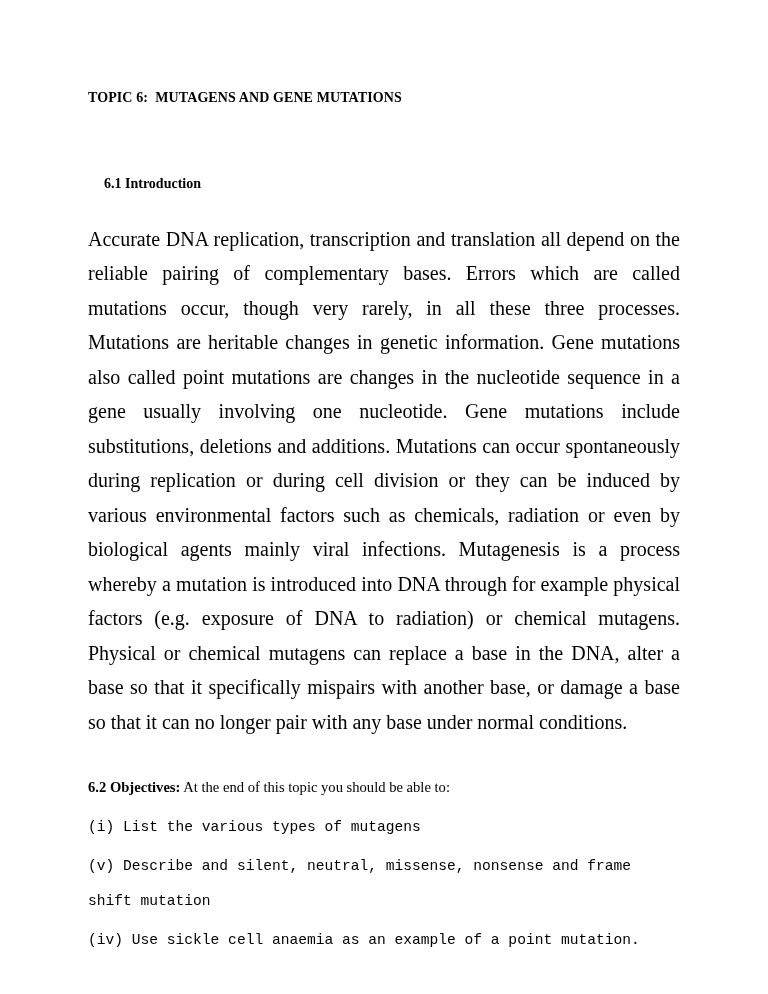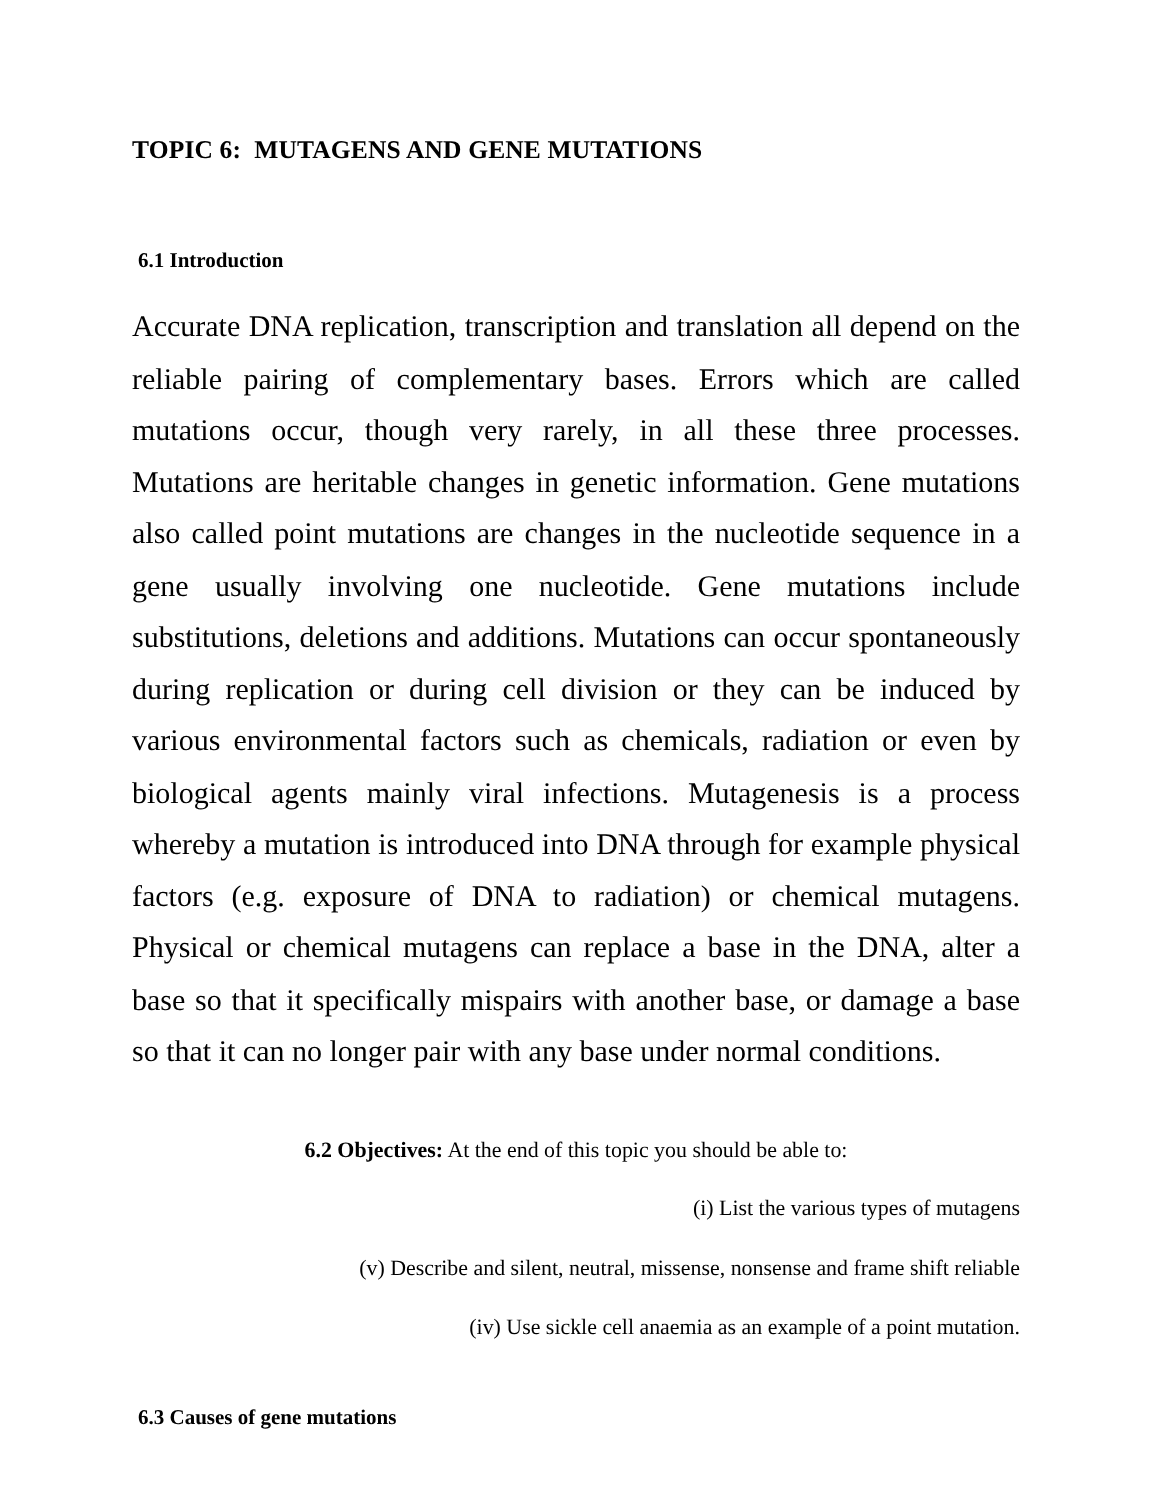--- a/index.html
+++ b/index.html
@@ -24,33 +24,33 @@
     box-sizing: border-box;
   }
   .content {
     position: absolute;
     left: 88px;
     top: 0;
     width: 592px;
   }
   
   .doc-title {
-    font-size: 17px;
+    font-size: 14px;
     font-weight: bold;
     letter-spacing: 0.1px;
     margin: 0;
     padding-top: 89px;
     line-height: 1.25;
     white-space: pre;
   }
   
   .heading {
     font-size: 14px;
     font-weight: bold;
-    margin: 4px;
+    margin: 16px;
     line-height: 1.3;
   }
   .h-intro   { padding-top: 52px; }
   .h-causes  { padding-top: 30px; }
   .h-mutagens{ padding-top: 44px; }
 
   
   .para {
     font-size: 20px;
     line-height: 34.5px;
@@ -61,56 +61,57 @@
   }
   .p-intro { padding-top: 13px; }
   .p-causes { padding-top: 16px; }
 
   
   .objectives-line {
     font-size: 14.6px;
     line-height: 34.5px;
     margin: 0;
     padding-top: 31px;
-    text-align: center;
+    text-align: left;
   }
   .objectives-line .lead {
     font-weight: bold;
   }
   
   .obj-list {
     list-style: none;
     margin: 0;
     padding: 0;
   }
   .obj-item {
     font-size: 14.6px;
     line-height: 34.5px;
     margin: 0;
     padding-top: 5px;
-    text-align: right;
+    text-align: left;
+    font-family: Liberation Mono, monospace;
   }
 </style>
 </head>
 <body>
 
 <div class="page">
   <div class="content">
 
     <h1 class="doc-title">TOPIC 6:  MUTAGENS AND GENE MUTATIONS</h1>
 
     <h2 class="heading h-intro">6.1 Introduction</h2>
 
     <p class="para p-intro">Accurate DNA replication, transcription and translation all depend on the reliable pairing of complementary bases. Errors which are called mutations occur, though very rarely, in all these three processes. Mutations are heritable changes in genetic information. Gene mutations also called point mutations are changes in the nucleotide sequence in a gene usually involving one nucleotide. Gene mutations include substitutions, deletions and additions. Mutations can occur spontaneously during replication or during cell division or they can be induced by various environmental factors such as chemicals, radiation or even by biological agents mainly viral infections. Mutagenesis is a process whereby a mutation is introduced into DNA through for example physical factors (e.g. exposure of DNA to radiation) or chemical mutagens. Physical or chemical mutagens can replace a base in the DNA, alter a base so that it specifically mispairs with another base, or damage a base so that it can no longer pair with any base under normal conditions.</p>
 
     <p class="objectives-line"><span class="lead">6.2 Objectives:</span><span> At the end of this topic you should be able to:</span></p>
 
     <ul class="obj-list">
       <li class="obj-item">(i) List the various types of mutagens</li>
-      <li class="obj-item">(v) Describe and silent, neutral, missense, nonsense and frame shift reliable</li>
+      <li class="obj-item">(v) Describe and silent, neutral, missense, nonsense and frame shift mutation</li>
       <li class="obj-item">(iv) Use sickle cell anaemia as an example of a point mutation.</li>
     </ul>
 
     <h2 class="heading h-causes">6.3 Causes of gene mutations</h2>
 
 
     <h2 class="heading h-mutagens">6.3.1 Mutagens</h2>
 
   </div>
 </div>

